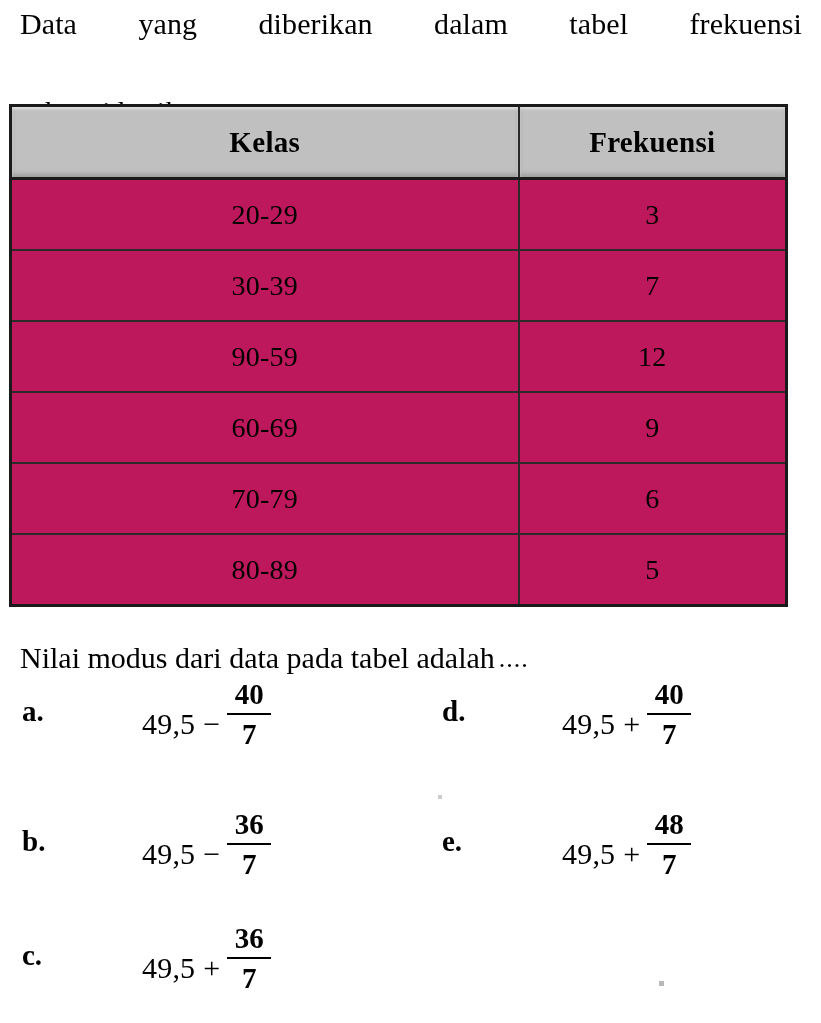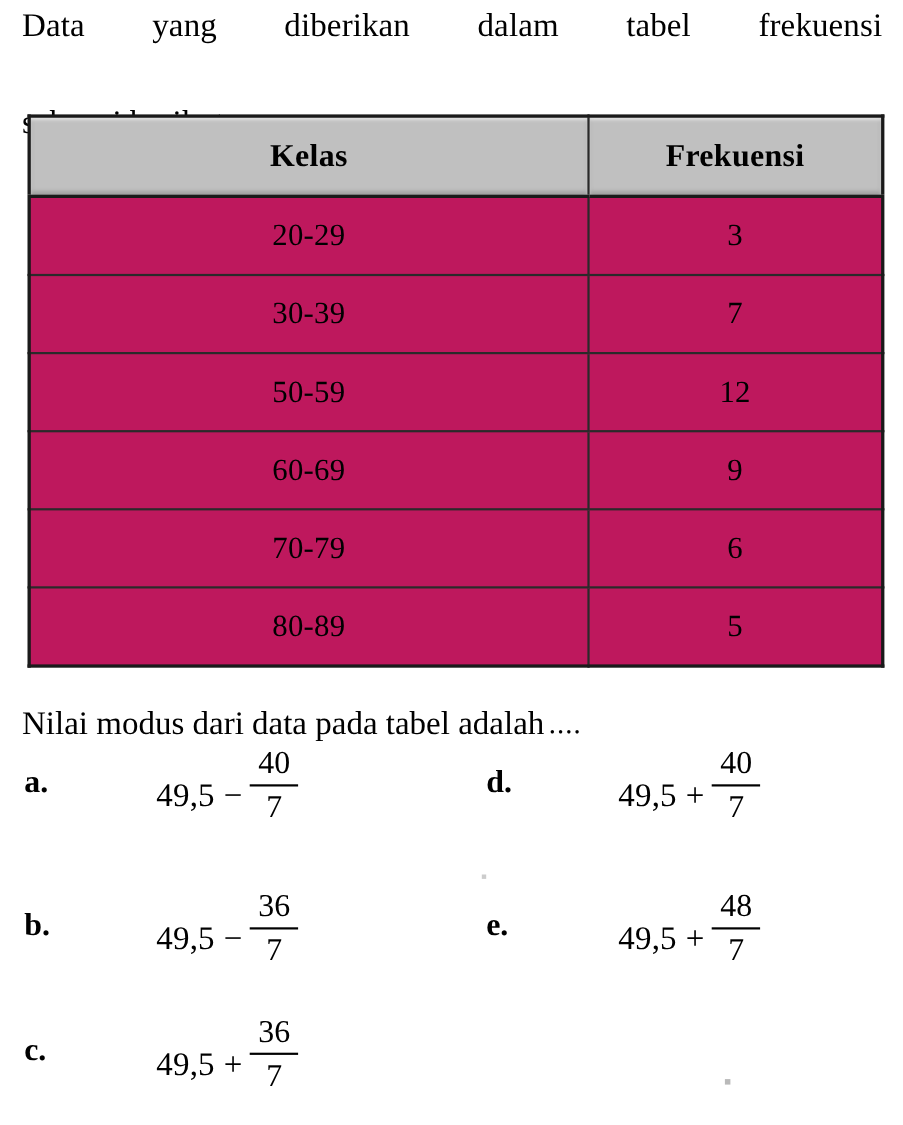--- a/index.html
+++ b/index.html
@@ -37,21 +37,21 @@
     display: inline-block;
     width: 100%;
   }
   #intro .line2 {
     display: block;
   }
 
   
   #freq-table-wrap {
     position: absolute;
-    left: 25px;
+    left: 9px;
     top: 104px;
     width: 776px;
   }
   table.freq {
     border-collapse: collapse;
     width: 100%;
     table-layout: fixed;
     border: 3px solid #1a1a1a;
   }
   table.freq col.c-kelas { width: 508px; }
@@ -136,20 +136,21 @@
     line-height: 50px;
   }
   .frac {
     display: inline-flex;
     flex-direction: column;
     align-items: center;
     vertical-align: middle;
     line-height: 1;
     position: relative;
     top: -9px;
+    font-weight: bold;
   }
   .frac .num {
     font-size: 29px;
     line-height: 34px;
     padding: 0 3px;
   }
   .frac .bar {
     width: 100%;
     min-width: 44px;
     height: 2px;
@@ -203,21 +204,21 @@
     <tbody>
       <tr>
         <td>20-29</td>
         <td>3</td>
       </tr>
       <tr>
         <td>30-39</td>
         <td>7</td>
       </tr>
       <tr>
-        <td>50-59</td>
+        <td>90-59</td>
         <td>12</td>
       </tr>
       <tr>
         <td>60-69</td>
         <td>9</td>
       </tr>
       <tr>
         <td>70-79</td>
         <td>6</td>
       </tr>

